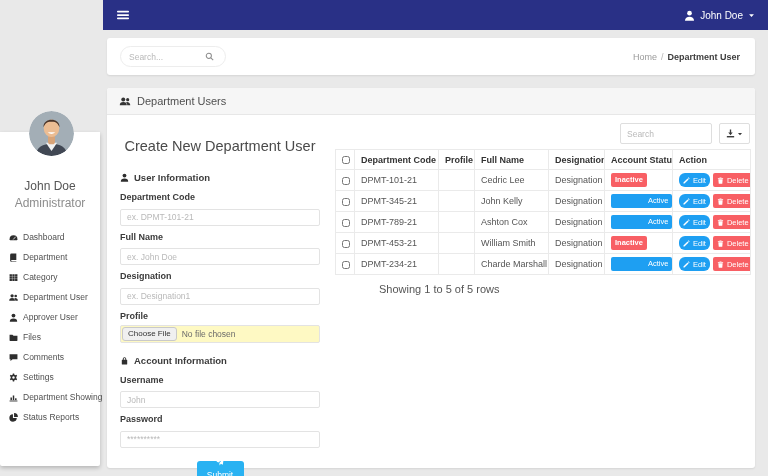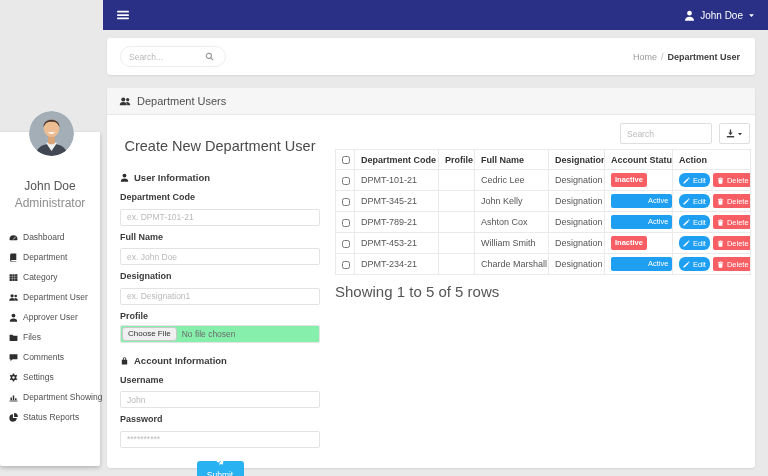--- a/index.html
+++ b/index.html
@@ -70,21 +70,21 @@
   .form-col { position:absolute; left:13px; top:50px; width:200px; }
   .form-title { font-size:14.5px; font-weight:normal; color:#4a4a4a; text-align:center; margin-bottom:18px; }
   .section-label { display:flex; align-items:center; gap:5px; font-size:9.5px; font-weight:bold; color:#3b3b3b; margin:2px 0 9px; }
   .section-label .icn { width:9px; height:9px; color:#2e2e2e; }
   .field { margin-bottom:6px; }
   .field > label { display:block; font-size:9px; font-weight:bold; color:#3b3b3b; margin-bottom:4px; }
   .txt-input {
     width:100%; height:17px; border:1px solid #e3e3e3; border-radius:2px;
     font-size:8.5px; color:#555; padding:0 6px; outline:none; font-family:inherit; background:#fff;
   }
-  .file-row { width:100%; height:18px; border:1px solid #e3e3e3; border-radius:2px; display:flex; align-items:center; gap:5px; background:#86efac; }
+  .file-row { width:100%; height:18px; border:1px solid #e3e3e3; border-radius:2px; display:flex; align-items:center; gap:5px; background:#fef9c3; }
   .choose-btn {
     height:14px; margin-left:1px; padding:0 5px; background:#f0f0f0; border:1px solid #c9c9c9;
     border-radius:3px; font-size:8px; color:#333; display:flex; align-items:center; cursor:pointer; font-family:inherit;
   }
   .file-status { font-size:8.5px; color:#6b6b6b; }
   .acct-gap { margin-top:12px; }
   .submit-btn {
     display:flex; align-items:center; justify-content:center; gap:4px;
     margin:13px auto 11px; width:47px; height:17px; background:#29b2f2; border:none;
     border-radius:3px; color:#fff; font-size:8.5px; cursor:pointer; font-family:inherit;flex-direction:column;
@@ -110,21 +110,21 @@
 
   .badge { display:inline-block; padding:2px 4px 2.5px; border-radius:2px; color:#fff; font-size:7.5px; }
   .badge-active { background:#1e9ff2;padding-left:37px; }
   .badge-inactive { background:#f85f64;font-weight:bold; }
 
   .abtn { display:inline-flex; align-items:center; gap:3px; padding:2.5px 4px; border:none; border-radius:2px; color:#fff; font-size:7.5px; cursor:pointer; font-family:inherit; }
   .btn-edit { background:#1e9ff2; margin-right:3px;border-radius:6px; }
   .btn-delete { background:#f85f64; }
   .abtn .bicn { width:7px; height:7px; color:#fff; }
 
-  .table-footer { margin-top:8px; font-size:15px; color:#555; }
+  .table-footer { margin-top:8px; font-size:11px; color:#555;margin-left:44px; }
 </style>
 </head>
 <body>
 
 <div class="navbar">
   <button class="hamburger icn">
       <svg viewBox="0 0 16 16" fill="currentColor">
         <rect y="2.4" width="16" height="2.3" rx="1"></rect>
         <rect y="6.9" width="16" height="2.3" rx="1"></rect>
         <rect y="11.4" width="16" height="2.3" rx="1"></rect>

